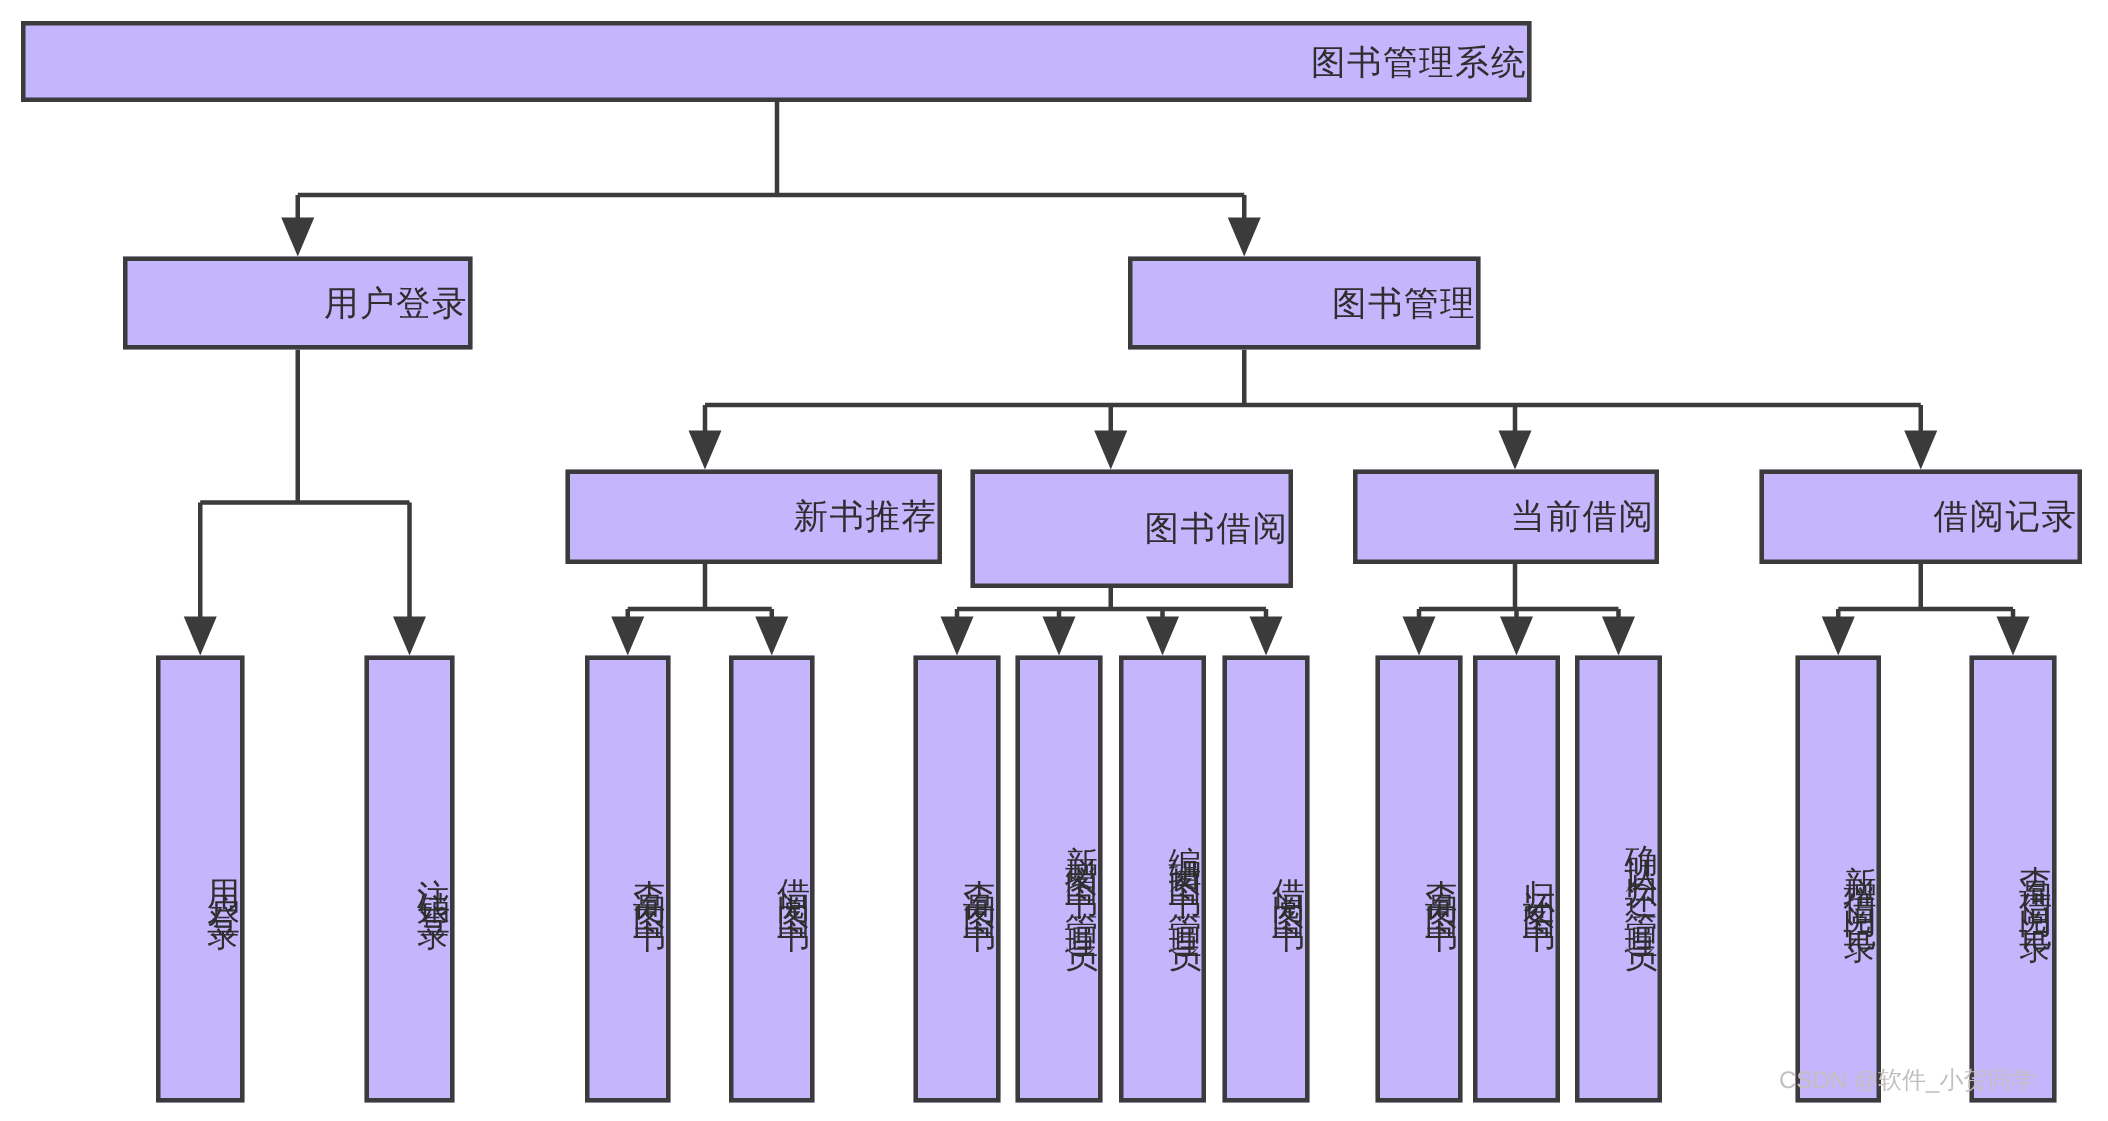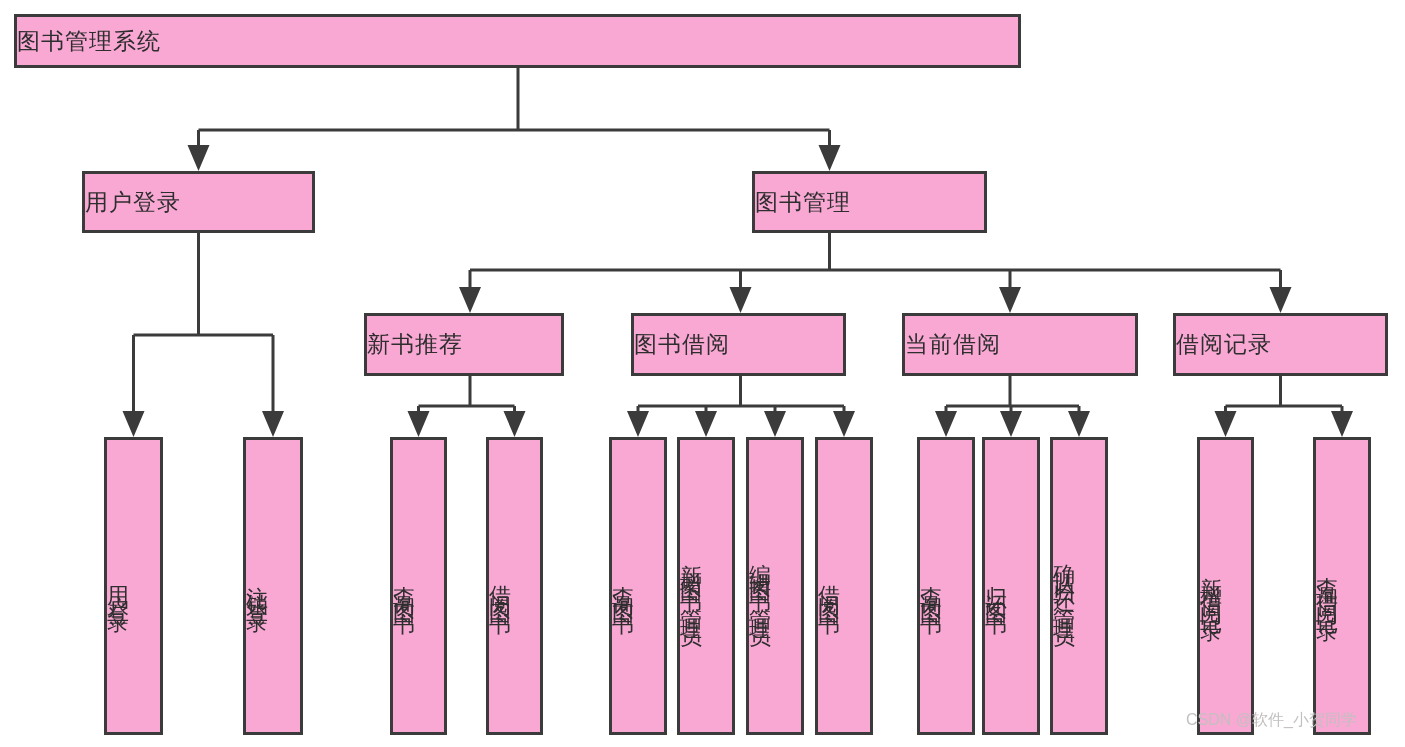--- a/index.html
+++ b/index.html
@@ -14,24 +14,24 @@
     position:relative;
     width:1405px;height:747px;
     background:var(--bg);
     overflow:hidden;
   }
   .connectors{position:absolute;left:0;top:0;width:1405px;height:747px;}
   .box{
     position:absolute;
     box-sizing:border-box;
     border:3px solid var(--line);
-    background:#f9a8d4;
+    background:#c4b5fd;
     display:flex;
     align-items:center;
-    justify-content:flex-start;
+    justify-content:flex-end;
     color:var(--text);
   }
   .h span{
     font-size:23px;
     letter-spacing:1px;
     white-space:nowrap;
   }
   .v span{
     writing-mode:vertical-rl;
     text-orientation:mixed;
@@ -92,27 +92,27 @@
     <span>图书管理系统</span>
   </div>
 
   <div class="box h" style="left:82px;top:171px;width:233px;height:62px">
     <span>用户登录</span>
   </div>
   <div class="box h" style="left:752px;top:171px;width:235px;height:62px">
     <span>图书管理</span>
   </div>
 
-  <div class="box h" style="left:364px;top:313px;width:200px;height:63px">
+  <div class="box h" style="left:377px;top:313px;width:251px;height:63px">
     <span>新书推荐</span>
   </div>
-  <div class="box h" style="left:631px;top:313px;width:215px;height:63px">
+  <div class="box h" style="left:647px;top:313px;width:215px;height:79px">
     <span>图书借阅</span>
   </div>
-  <div class="box h" style="left:902px;top:313px;width:236px;height:63px">
+  <div class="box h" style="left:902px;top:313px;width:204px;height:63px">
     <span>当前借阅</span>
   </div>
   <div class="box h" style="left:1173px;top:313px;width:215px;height:63px">
     <span>借阅记录</span>
   </div>
 
   <div class="box v" style="left:104px;top:437px;width:59px;height:298px">
     <span>用户登录</span>
   </div>
   <div class="box v" style="left:243px;top:437px;width:60px;height:298px">

